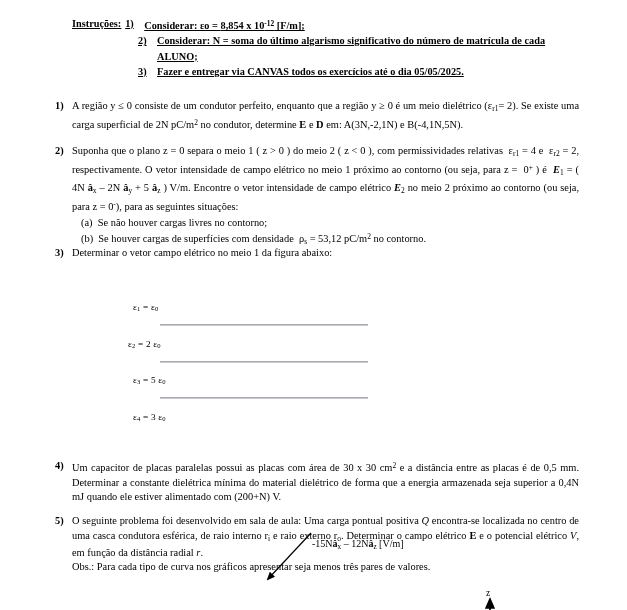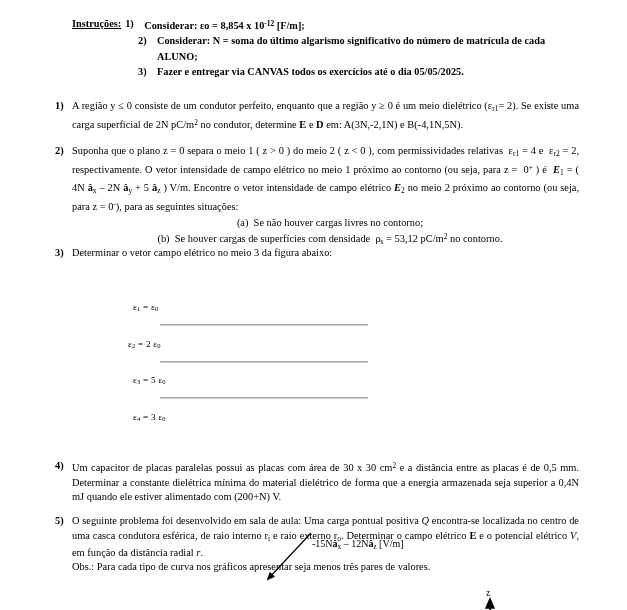--- a/index.html
+++ b/index.html
@@ -24,20 +24,21 @@
 
   
   .instr-block {
     position: absolute;
     left: 72px;
     top: 16px;
     width: 505px;
     font-weight: bold;
     font-size: 10.3px;
     line-height: 15.2px;
+    text-decoration: underline;
   }
   .instr-row {
     display: flex;
     align-items: flex-start;
   }
   .instr-label {
     text-decoration: underline;
     white-space: nowrap;
     margin-right: 4px;
   }
@@ -68,21 +69,21 @@
     font-weight: bold;
     width: 17px;
     flex: 0 0 17px;
   }
   .ex .body { flex: 1; }
   .just { text-align: justify; }
   .sublist {
     margin-top: 1px;
     padding-left: 9px;
   }
-  .sublist div { white-space: nowrap; text-align: center; }
+  .sublist div { white-space: nowrap; }
   i { font-style: italic; }
   b { font-weight: bold; }
 
   #ex1 { left: 55px; top: 99px;  width: 524px; }
   #ex2 { left: 55px; top: 144px; width: 524px; }
   #ex3 { left: 55px; top: 246px; width: 480px; }
   #ex4 { left: 55px; top: 459px; width: 524px; }
   #ex5 { left: 55px; top: 514px; width: 524px; }
 
   
@@ -169,21 +170,21 @@
       <div class="just">Suponha que o plano z = 0 separa o meio 1 ( z &gt; 0 ) do meio 2 ( z &lt; 0 ), com permissividades relativas &nbsp;ε<sub>r1</sub> = 4 e &nbsp;ε<sub>r2</sub> = 2, respectivamente. O vetor intensidade de campo elétrico no meio 1 próximo ao contorno (ou seja, para z = &nbsp;0<sup>+</sup> ) é &nbsp;<b><i>E</i></b><sub>1</sub> = ( 4N <b>â</b><sub>x</sub> – 2N <b>â</b><sub>y</sub> + 5 <b>â</b><sub>z</sub> ) V/m. Encontre o vetor intensidade de campo elétrico <b><i>E</i></b><sub>2</sub> no meio 2 próximo ao contorno (ou seja, para z = 0<sup>-</sup>), para as seguintes situações:</div>
       <div class="sublist">
         <div>(a)&nbsp; Se não houver cargas livres no contorno;</div>
         <div>(b)&nbsp; Se houver cargas de superfícies com densidade &nbsp;ρ<sub>s</sub> = 53,12 pC/m<sup>2</sup> no contorno.</div>
       </div>
     </div>
   </div>
 
   <div class="ex" id="ex3">
     <div class="num">3)</div>
-    <div class="body">Determinar o vetor campo elétrico no meio 3 da figura abaixo:</div>
+    <div class="body">Determinar o vetor campo elétrico no meio 1 da figura abaixo:</div>
   </div>
 
   <div class="figure">
 
     <div class="vec-label">-15N<b>â</b><sub>x</sub> – 12N<b>â</b><sub>z</sub> [V/m]</div>
 
     <svg class="vec-arrow" viewBox="0 0 60 58">
       <defs>
         <marker id="arrowhead" markerWidth="7" markerHeight="7" refX="5.4" refY="3" orient="auto">
           <polygon points="0,0 7,3 0,6" fill="#000"></polygon>

